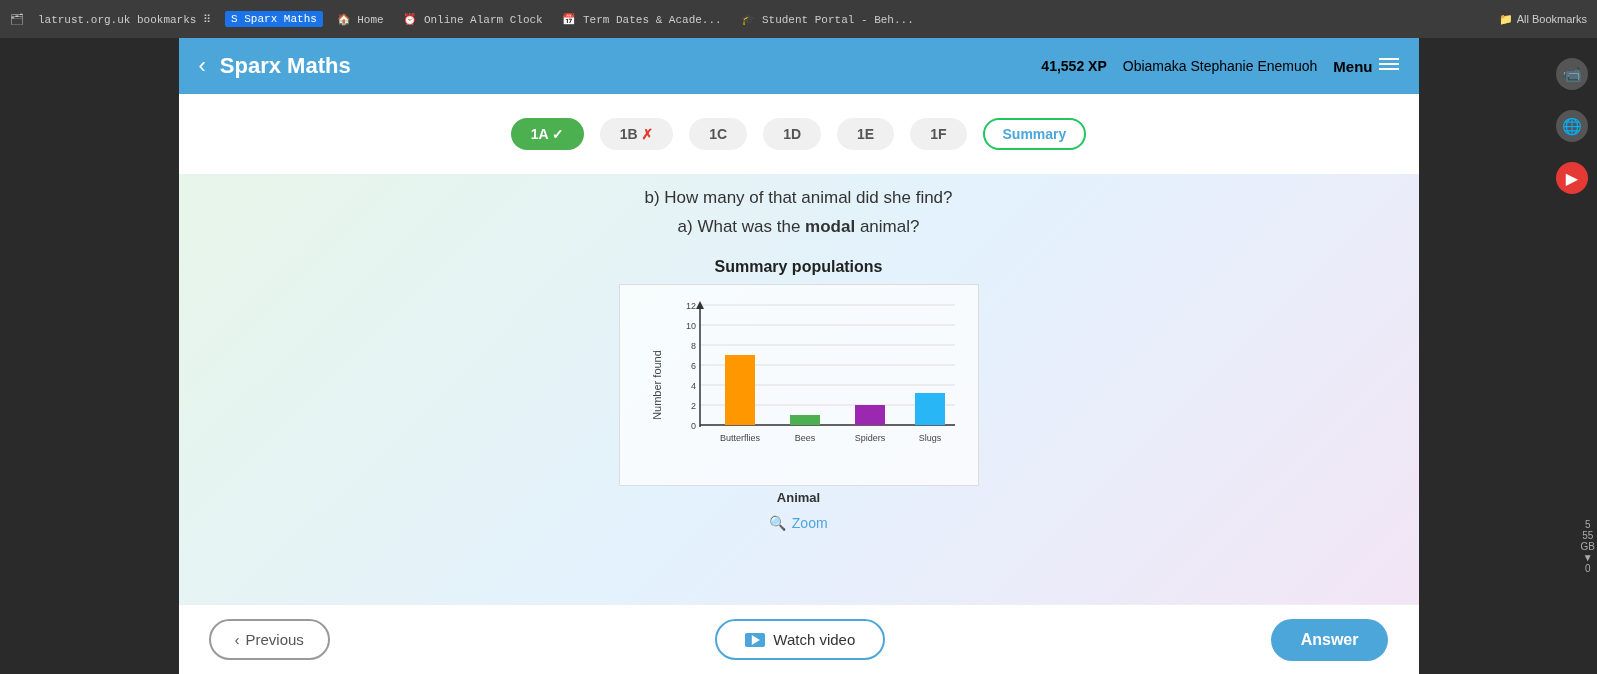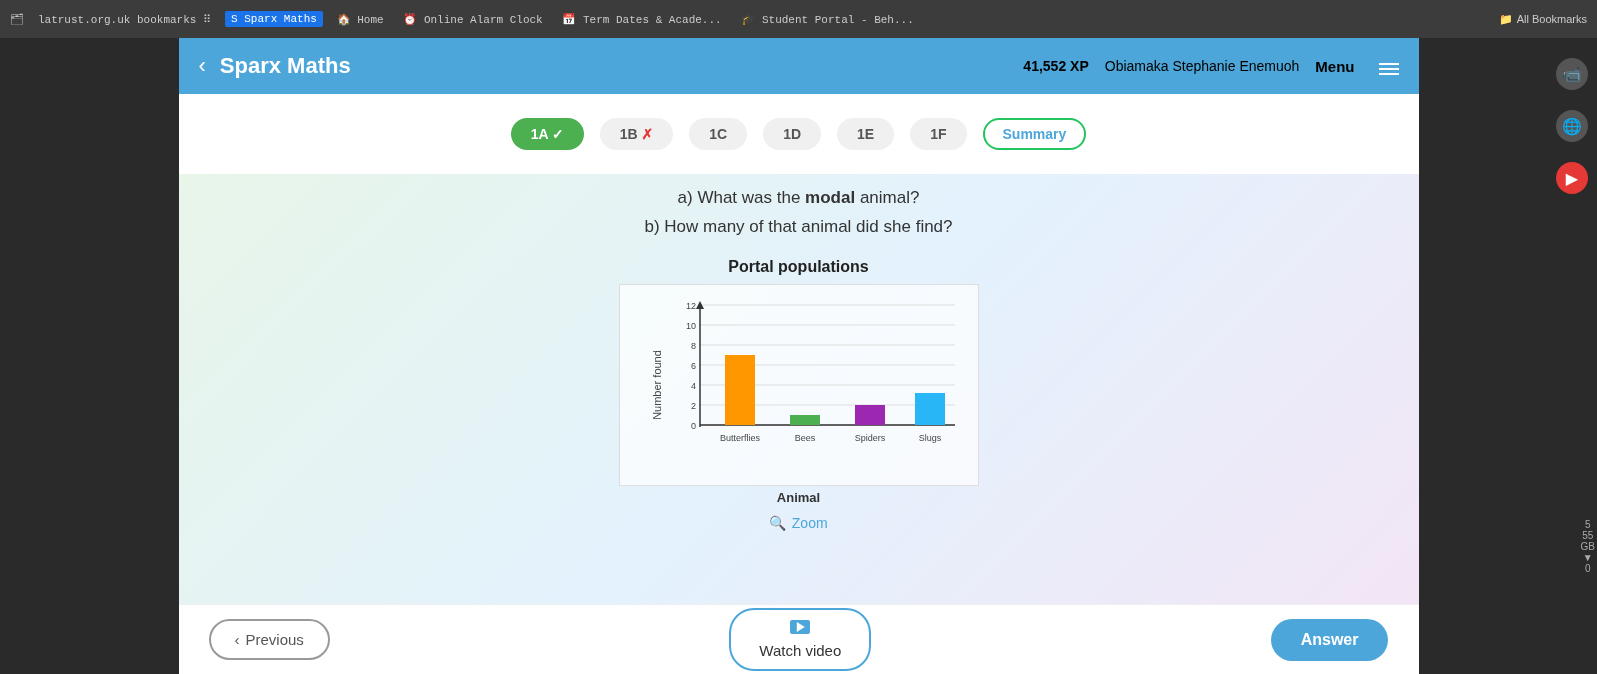--- a/index.html
+++ b/index.html
@@ -80,22 +80,22 @@
     }
     .xp-label {
       font-size: 14px;
       font-weight: bold;
     }
     .user-name {
       font-size: 14px;
     }
     .menu-btn {
       display: flex;
-      align-items: flex-end;
-      gap: 24px;
+      align-items: flex-start;
+      gap: 6px;
       font-size: 15px;
       font-weight: bold;
       cursor: pointer;
     }
     .hamburger {
       display: flex;
       flex-direction: column;
       gap: 3px;
     }
     .hamburger span {
@@ -236,21 +236,20 @@
       background: white;
       border: 2px solid #4da6d9;
       border-radius: 25px;
       padding: 10px 28px;
       font-size: 15px;
       color: #333;
       cursor: pointer;
       display: flex;
       align-items: center;
       gap: 8px;
-      flex-direction: column;
     }
     .watch-btn .video-icon {
       width: 20px;
       height: 14px;
       background: #4da6d9;
       border-radius: 2px;
       position: relative;
       display: inline-block;
     }
     .watch-btn .video-icon::after {
@@ -350,28 +349,28 @@
     <div class="tab tab-inactive">1B <span class="tab-x">✗</span></div>
     <div class="tab tab-inactive">1C</div>
     <div class="tab tab-inactive">1D</div>
     <div class="tab tab-inactive">1E</div>
     <div class="tab tab-inactive">1F</div>
     <div class="tab tab-summary">Summary</div>
   </div>
 
   <div class="content-area">
     <div class="question-text">
+      <div>b) How many of that animal did she find?</div>
       <div>
         <span>a) What was the </span><span class="bold">modal</span><span> animal?</span>
       </div>
-      <div>b) How many of that animal did she find?</div>
     </div>
 
     <div class="chart-wrapper">
-      <div class="chart-title">Portal populations</div>
+      <div class="chart-title">Summary populations</div>
       <div class="chart-container">
         <span class="y-axis-label">Number found</span>
         <svg class="chart-svg" width="290" height="160" viewBox="0 0 290 160">
 
           <line x1="30" y1="10" x2="285" y2="10" stroke="#ddd" stroke-width="1"></line>
           <line x1="30" y1="30" x2="285" y2="30" stroke="#ddd" stroke-width="1"></line>
           <line x1="30" y1="50" x2="285" y2="50" stroke="#ddd" stroke-width="1"></line>
           <line x1="30" y1="70" x2="285" y2="70" stroke="#ddd" stroke-width="1"></line>
           <line x1="30" y1="90" x2="285" y2="90" stroke="#ddd" stroke-width="1"></line>
           <line x1="30" y1="110" x2="285" y2="110" stroke="#ddd" stroke-width="1"></line>

